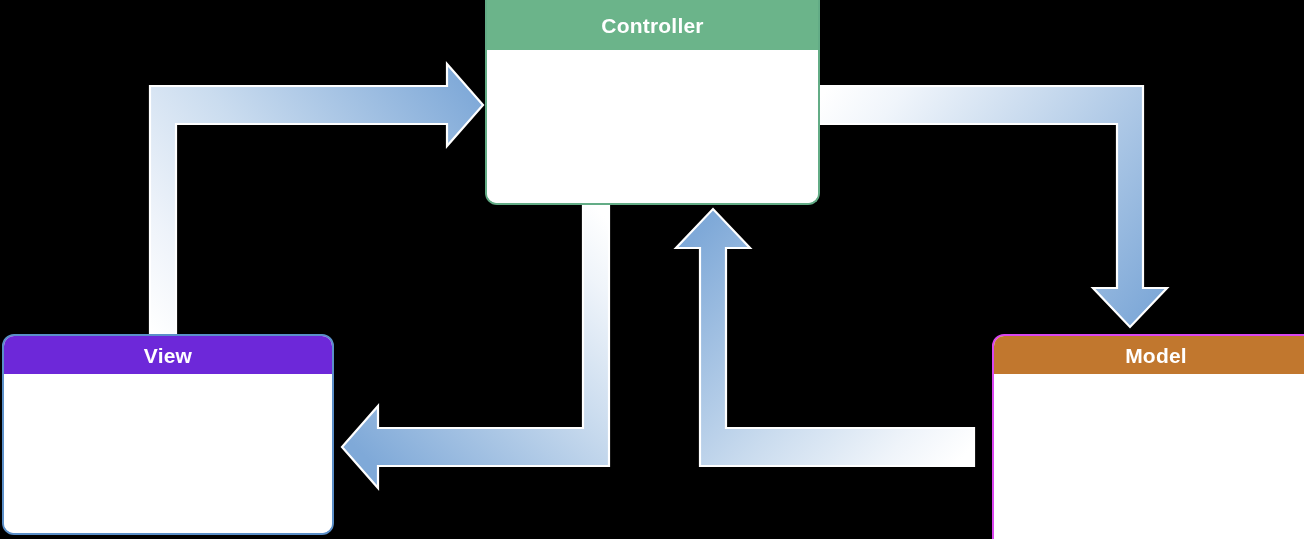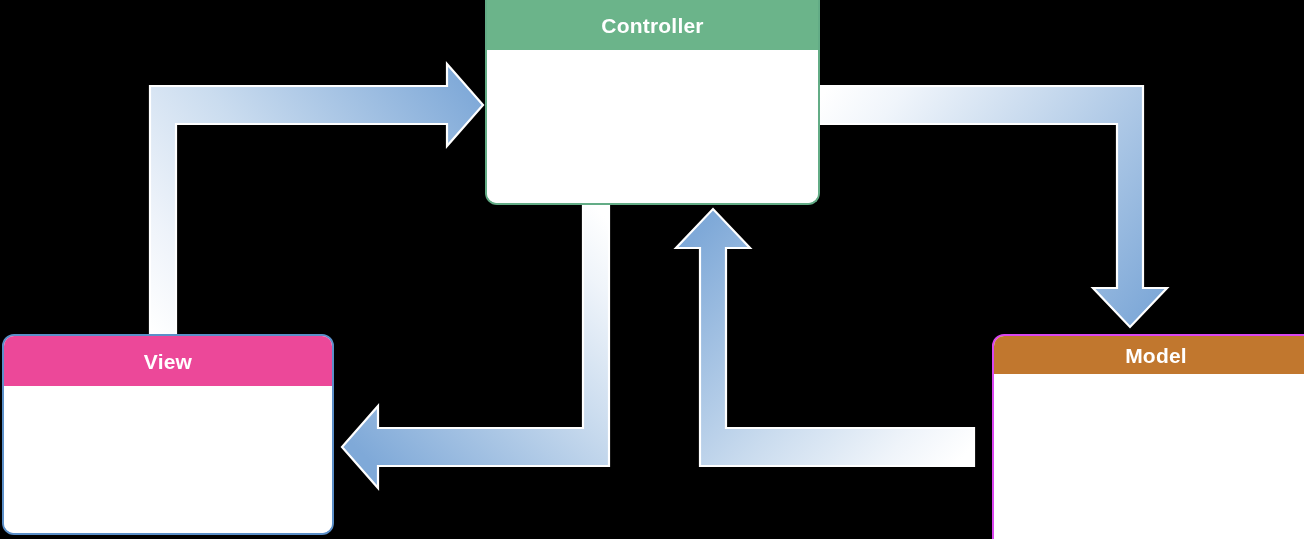--- a/index.html
+++ b/index.html
@@ -59,22 +59,22 @@
     background: #6bb48a;
   }
   #node-view {
     left: 2px;
     top: 334px;
     width: 332px;
     height: 201px;
     border: 2px solid #5b8fc9;
   }
   #node-view .node-header {
-    height: 50px;
-    background: #ec4899;
+    height: 38px;
+    background: #6d28d9;
   }
   #node-model {
     left: 992px;
     top: 334px;
     width: 328px;
     height: 261px;
     border: 2px solid #d946ef;
   }
   #node-model .node-header {
     height: 38px;

